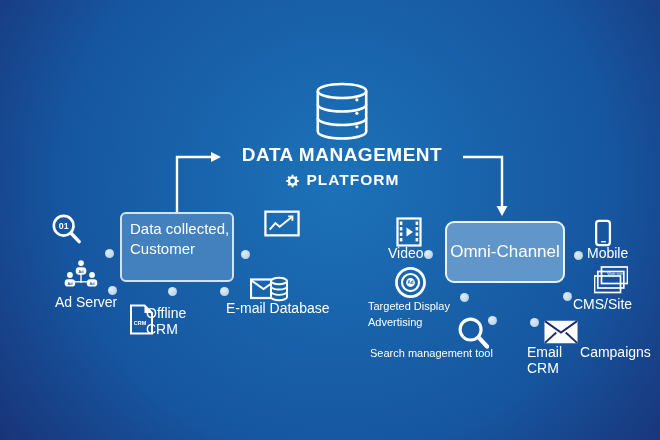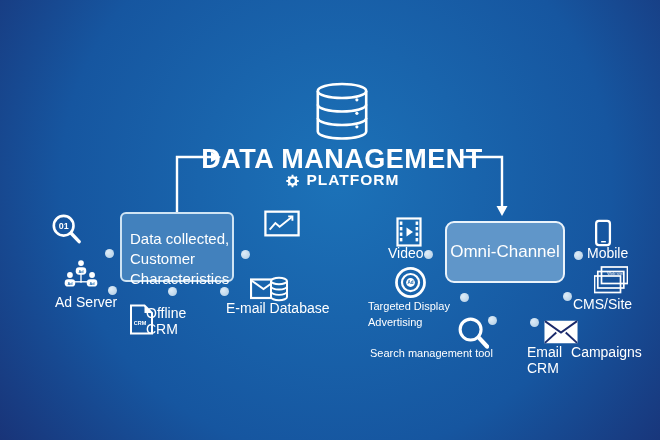--- a/index.html
+++ b/index.html
@@ -6,46 +6,46 @@
   .canvas{
     position:relative;width:660px;height:440px;overflow:hidden;
     font-family:"Liberation Sans",sans-serif;color:var(--text,#fff);
     background:radial-gradient(circle 500px at 51% 41%,
       var(--bg-center,#1c72b8) 0%, var(--bg-mid,#1656a0) 55%, var(--bg-edge,#1a2365) 100%);
   }
   .abs{position:absolute;}
   svg{display:block;}
   .title{
     position:absolute;left:342px;top:144px;transform:translateX(-50%);
-    font-size:27px;font-weight:bold;letter-spacing:.5px;white-space:nowrap;
+    font-size:19px;font-weight:bold;letter-spacing:.5px;white-space:nowrap;
   }
   .subtitle{
     position:absolute;left:342px;top:171px;transform:translateX(-50%);
     display:flex;align-items:flex-end;gap:6px;font-size:15.5px;font-weight:bold;letter-spacing:1px;
   }
   .box{position:absolute;box-sizing:border-box;}
   .box1{
     left:120px;top:212px;width:114px;height:70px;
     background:var(--box-data-fill,#4281bd);border:2px solid var(--box-data-border,#cfe4f4);
-    border-radius:6px;padding:15px 0 0 8px;font-size:15px;line-height:20px;
+    border-radius:6px;padding:5px 0 0 8px;font-size:15px;line-height:20px;
   }
   .box2{
     left:445px;top:221px;width:120px;height:62px;
     background:var(--box-omni-fill,#6096c9);border:2px solid var(--box-omni-border,#eaf3fb);
     border-radius:9px;display:flex;align-items:center;justify-content:center;font-size:17px;
   }
   .lbl{position:absolute;font-size:14px;white-space:nowrap;line-height:16px;}
   .lbl-sm{font-size:11px;}
   .dot{
     position:absolute;width:9px;height:9px;border-radius:50%;
     background:radial-gradient(circle at 35% 35%, #dfedf8, var(--dot-fill,#aecbe4));
   }
   .stroke{stroke:#fff;fill:none;}
   .connectors{position:absolute;left:0;top:0;pointer-events:none;}
-  .email-cols{display:flex;gap:9px;}
+  .email-cols{display:flex;gap:18px;}
 </style>
 </head>
 <body>
 
 <div class="canvas">
 
   <svg class="connectors" width="660" height="440">
     <path d="M177,212 L177,157 L211,157" stroke="#fff" stroke-width="2.4" fill="none"></path>
     <polygon points="211,152 221,157 211,162" fill="#fff"></polygon>
     <path d="M463,157 L502,157 L502,207" stroke="#fff" stroke-width="2.4" fill="none"></path>
@@ -77,21 +77,20 @@
         <line x1="10" y1="5" x2="10" y2="2.2"></line>
           <line x1="13.5" y1="6.5" x2="15.5" y2="4.5"></line>
       </g>
     </svg>
     <span>PLATFORM</span>
   </div>
 
   <div class="box box1">
     <div>Data collected,</div>
     <div>Customer</div>
-    <div>Characteristics</div>
   </div>
 
   <div class="box box2">
     <span>Omni-Channel</span>
   </div>
 
   <svg class="abs" style="left:51px;top:212px" width="30" height="34" viewBox="0 0 32 34">
     <circle class="stroke" cx="13.5" cy="13.5" r="10.5" stroke-width="2.8"></circle>
     <line x1="21.5" y1="21.5" x2="30" y2="30.5" stroke="#fff" stroke-width="3.6" stroke-linecap="round"></line>
     <text x="13.5" y="17" font-size="9.5" font-weight="bold" fill="#fff" text-anchor="middle">01</text>

